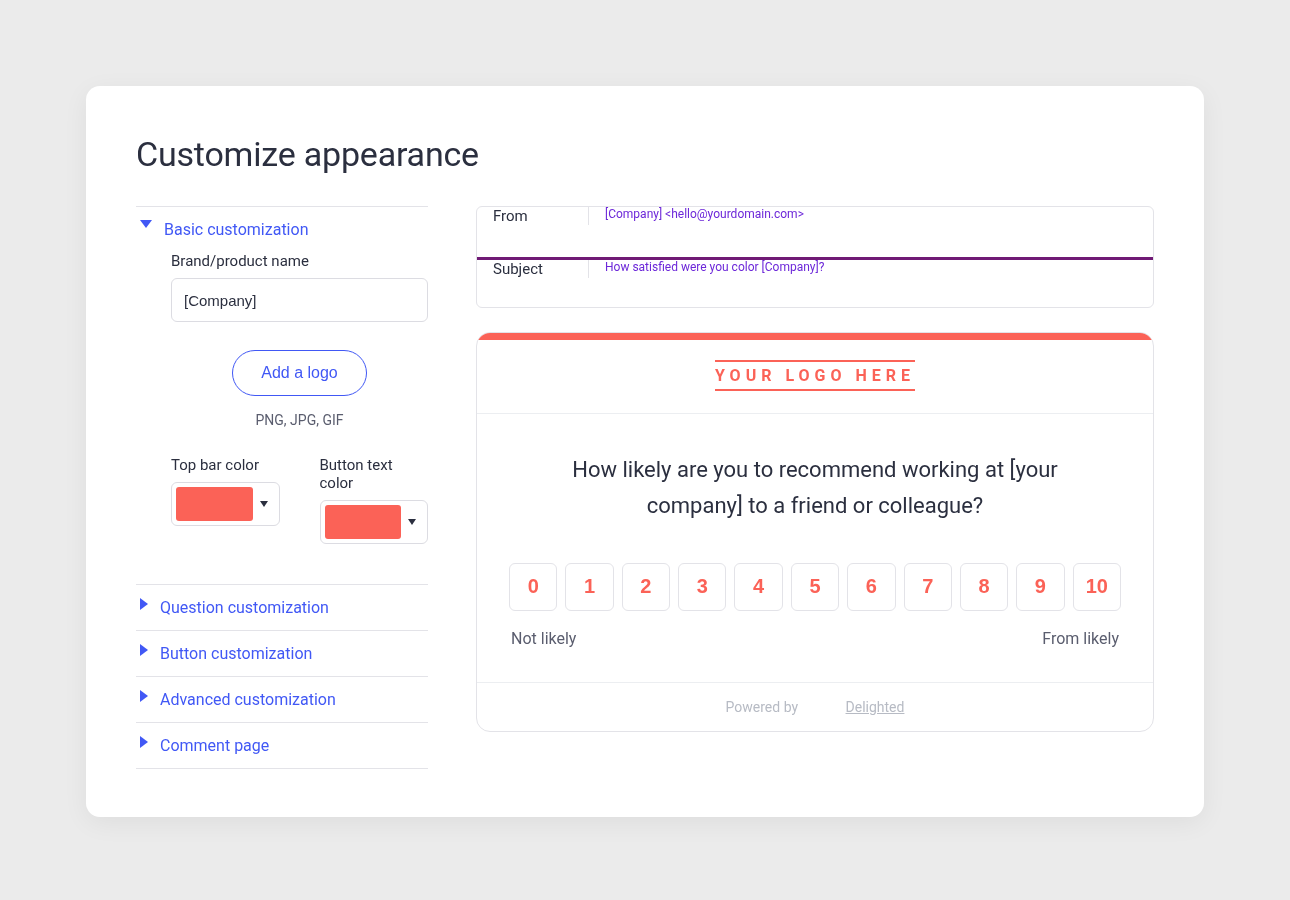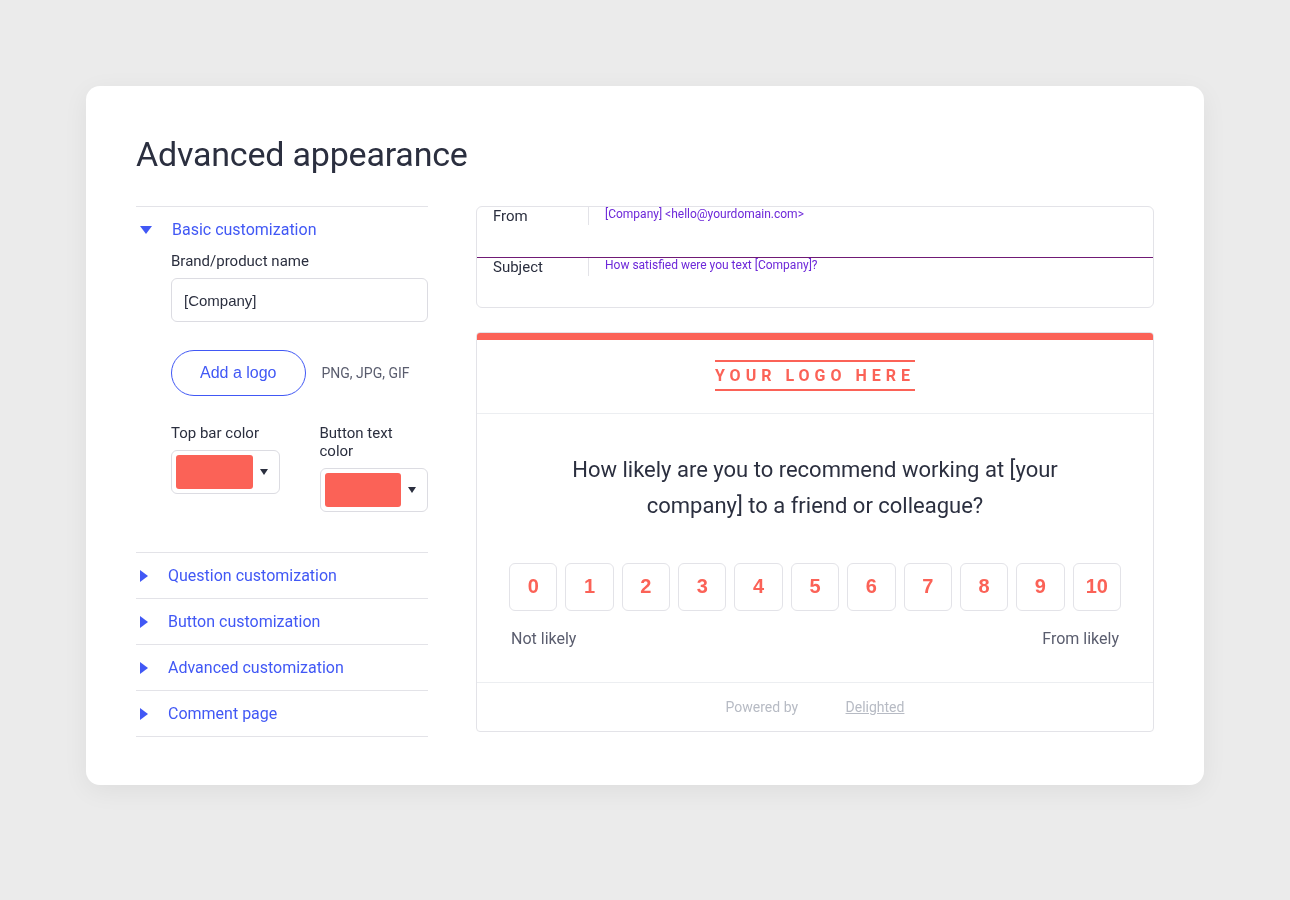--- a/index.html
+++ b/index.html
@@ -42,22 +42,21 @@
     min-width: 0;
   }
 
   
   .section-hr {
     border: none;
     border-top: 1px solid #e3e3e8;
   }
   .section-header {
     display: flex;
-    align-items: center;
-    gap: 20px;
+    gap: 12px;
     padding: 13px 0 13px 4px;
     color: #4158f5;
     font-size: 16px;
     cursor: pointer;
   }
   .section-header .tri {
     display: inline-block;
   }
   .tri-down {
     width: 0; height: 0;
@@ -88,20 +87,21 @@
     color: #2b2f3f;
     background: #fff;
   }
 
   .logo-row {
     display: flex;
     align-items: center;
     gap: 16px;
     margin-top: 28px;
     margin-bottom: 28px;
+    flex-direction: column;
   }
   .add-logo-btn {
     height: 46px;
     padding: 0 28px;
     border: 1.5px solid #4158f5;
     color: #4158f5;
     background: #fff;
     border-radius: 26px;
     font-size: 16px;
     cursor: pointer;
@@ -150,21 +150,21 @@
     border: 1px solid #e3e3e8;
     border-radius: 6px;
     overflow: hidden;
     margin-bottom: 24px;
   }
   .meta-row {
     display: flex;
     align-items: flex-start;
     min-height: 50px;
   }
-  .meta-row + .meta-row { border-top: 1px solid #701a75; }
+  .meta-row + .meta-row { border-top: 3px solid #701a75; }
   .meta-label {
     width: 112px;
     flex-shrink: 0;
     border-right: 1px solid #e3e3e8;
     display: flex;
     align-items: center;
     padding: 0 16px;
     color: #2b2f3f;
     font-size: 15px;
   }
@@ -172,21 +172,21 @@
     flex: 1;
     display: flex;
     align-items: center;
     padding: 0 16px;
     color: #6d28d9;
     font-size: 12px;
   }
 
   .preview {
     border: 1px solid #e3e3e8;
-    border-radius: 4px;
+    border-radius: 14px;
     overflow: hidden;
     background: #fff;
   }
   .topbar { height: 7px; }
   .logo-area {
     display: flex;
     justify-content: center;
     padding: 20px 0 22px 0;
   }
   .logo-placeholder {
@@ -245,21 +245,21 @@
     color: #b7bbc4;
     font-size: 14px;
   }
   .footer a { color: #b7bbc4; text-decoration: underline; padding-left: 44px; }
 </style>
 </head>
 <body>
 
 <div class="card">
 
-  <h1 class="title">Advanced appearance</h1>
+  <h1 class="title">Customize appearance</h1>
 
   <div class="columns">
 
     <div class="left">
 
       <hr class="section-hr">
       <div class="section-header">
         <span class="tri tri-down"></span>
         <span>Basic customization</span>
       </div>
@@ -325,21 +325,21 @@
 
     <div class="right">
 
       <div class="email-meta">
         <div class="meta-row">
           <div class="meta-label">From</div>
           <div class="meta-value">[Company] &lt;hello@yourdomain.com&gt;</div>
         </div>
         <div class="meta-row">
           <div class="meta-label">Subject</div>
-          <div class="meta-value">How satisfied were you text [Company]?</div>
+          <div class="meta-value">How satisfied were you color [Company]?</div>
         </div>
       </div>
 
       <div class="preview">
         <div class="topbar" style="background:#fb6257"></div>
         <div class="logo-area">
           <div class="logo-placeholder" style="color:#fb6257;border-color:#fb6257">YOUR LOGO HERE</div>
         </div>
         <hr class="preview-divider">
         <div class="question-block">

